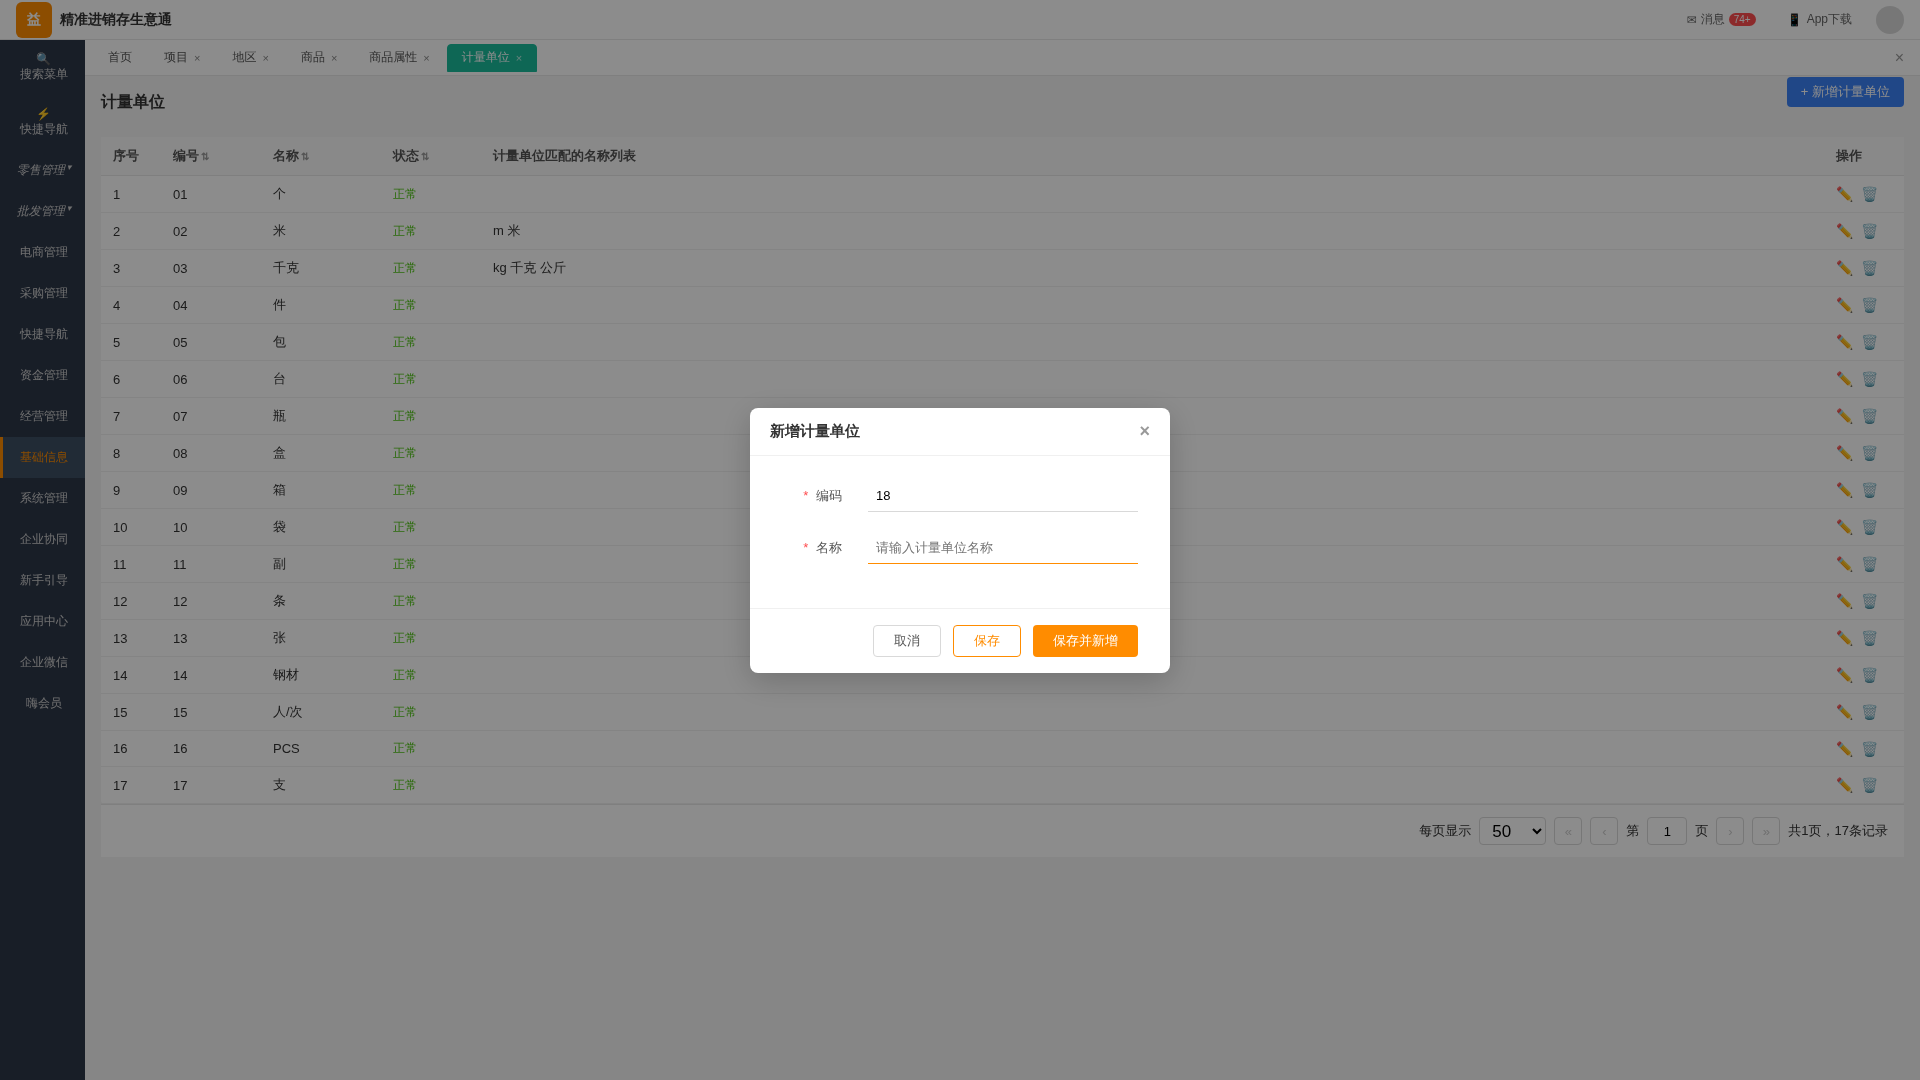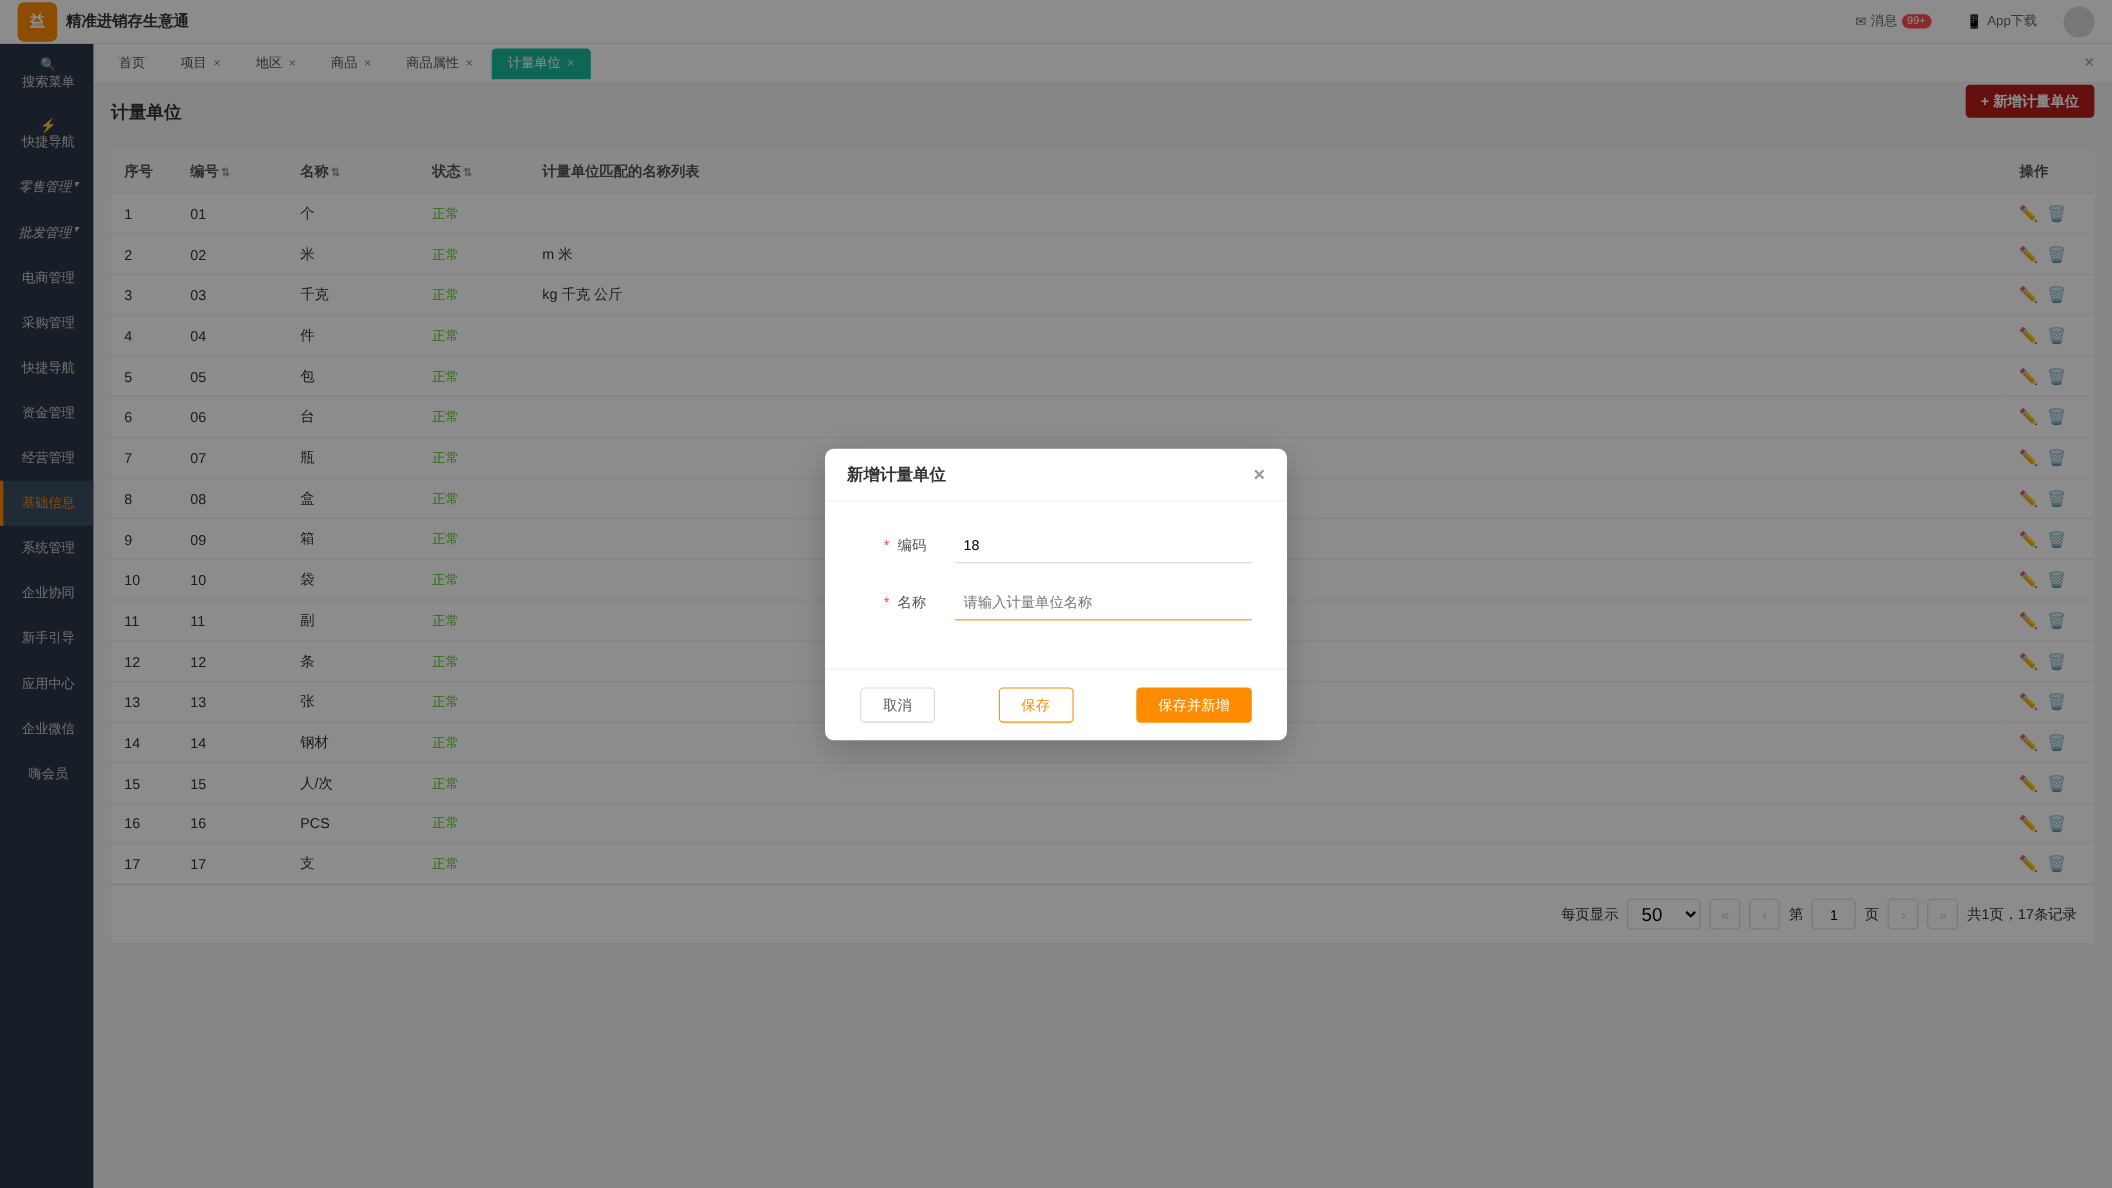--- a/index.html
+++ b/index.html
@@ -104,28 +104,27 @@
       font-size: 16px;
       font-weight: 600;
       color: #333;
       margin-bottom: 12px;
     }
 
     
     .add-btn {
       float: right;
       margin-top: -34px;
-      background: #b91c1c;
+      background: #3b82f6;
       color: white;
       border: none;
       padding: 6px 14px;
       border-radius: 4px;
       cursor: pointer;
       font-size: 13px;
-      font-weight: bold;
     }
 
     
     .data-table {
       width: 100%;
       background: white;
       border-radius: 4px;
       border-collapse: collapse;
       font-size: 13px;
     }
@@ -243,21 +242,21 @@
       border-bottom: 1px solid #d9d9d9;
       padding: 0 8px;
       font-size: 13px;
       outline: none;
       margin-left: 26px;
     }
     .form-input.active-input { border-bottom-color: #ff8c00; }
     .modal-footer {
       padding: 16px 32px;
       display: flex;
-      justify-content: space-between;
+      justify-content: flex-end;
       gap: 12px;
       border-top: 1px solid #f0f0f0;
     }
     .btn-cancel {
       padding: 6px 20px;
       border: 1px solid #d9d9d9;
       border-radius: 4px;
       background: white;
       cursor: pointer;
       font-size: 13px;
@@ -287,21 +286,21 @@
 
 <div class="top-header">
   <div class="logo-area">
     <div class="logo-icon">益</div>
     <div class="logo-text">精准进销存生意通</div>
   </div>
   <div class="header-right">
     <div class="header-btn">
       <span>✉</span>
       <span>消息</span>
-      <span class="badge">99+</span>
+      <span class="badge">74+</span>
     </div>
     <div class="header-btn">
       <span>📱</span>
       <span>App下载</span>
     </div>
     <div class="avatar"></div>
   </div>
 </div>
 
 <div class="body-layout">

